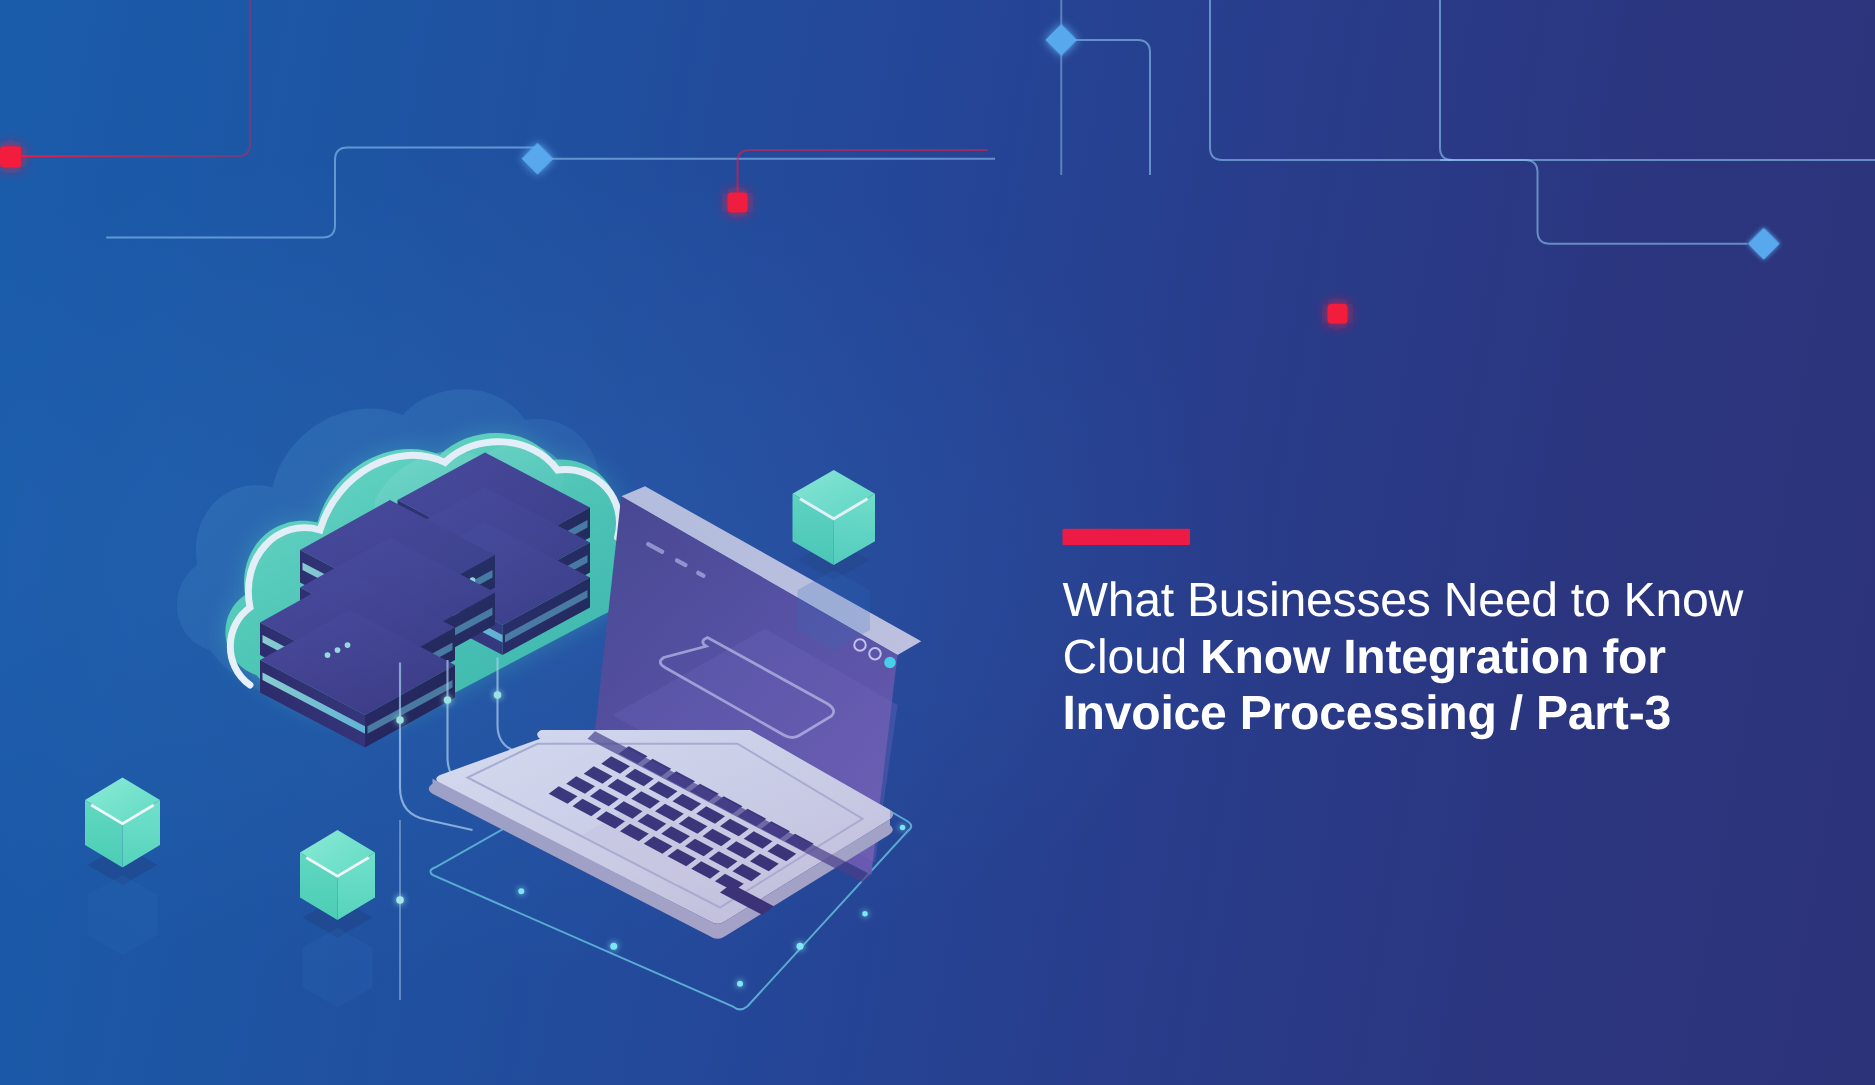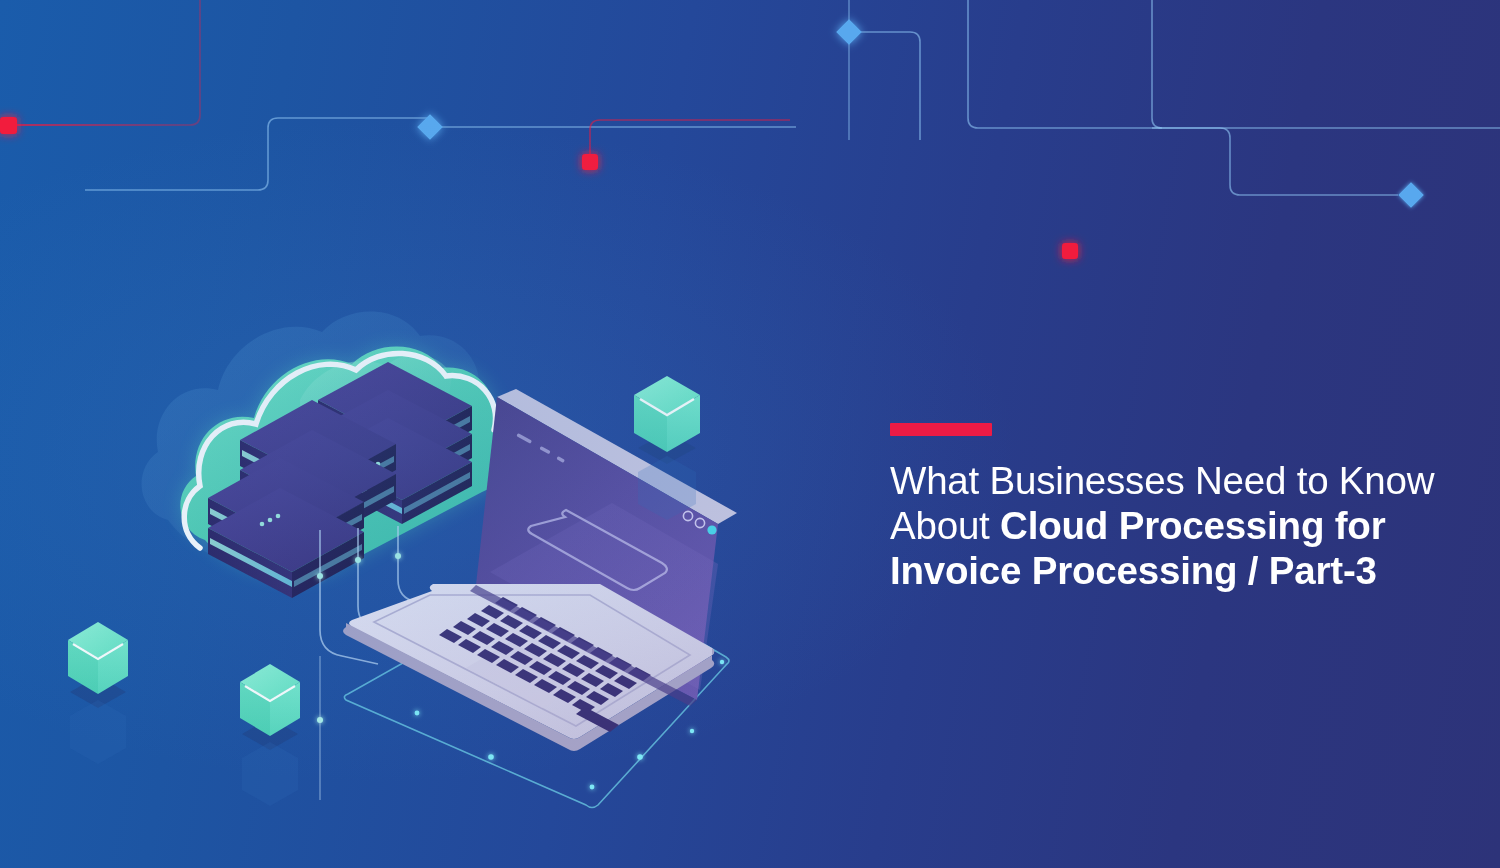--- a/index.html
+++ b/index.html
@@ -23,21 +23,20 @@
     pointer-events:none;
   }
   .layer { position:absolute; top:0; left:0; width:1500px; height:868px; }
 
   
   #headline-block {
     position:absolute;
     left:850px; top:423px;
     width:600px;
     z-index:40;
-    margin-left:40px;
   }
   #accent-bar {
     width:102px; height:13px;
     background:#ec1b45;
     border-radius:1px;
     margin-bottom:22px;
   }
   #headline {
     color:#ffffff;
     font-size:38.5px;
@@ -446,16 +445,16 @@
       <path d="M 270,742 L 298,758 L 298,790 L 270,806 L 242,790 L 242,758 Z" fill="#2f6bb4" opacity="0.22"></path>
       <path d="M 270,664 L 300,682 L 270,700 L 240,682 Z" fill="url(#cubeTop)"></path>
       <path d="M 240,682 L 270,700 L 270,736 L 240,718 Z" fill="url(#cubeL)"></path>
       <path d="M 270,700 L 300,682 L 300,718 L 270,736 Z" fill="url(#cubeR)"></path>
       <path d="M 245,686 L 270,701 L 295,686" fill="none" stroke="#ffffff" stroke-width="2.2" stroke-opacity="0.95"></path>
     </g>
   </svg>
 
   <div id="headline-block">
     <div id="accent-bar"></div>
-    <h1 id="headline"><span>What Businesses Need to Know</span><br><span>About </span><span class="bold">Cloud Processing for</span><br><span class="bold">Invoice Processing / Part-3</span></h1>
+    <h1 id="headline"><span>What Businesses Need to Know</span><br><span>Cloud </span><span class="bold">Know Integration for</span><br><span class="bold">Invoice Processing / Part-3</span></h1>
   </div>
 
 </div>
 
 </body></html>

